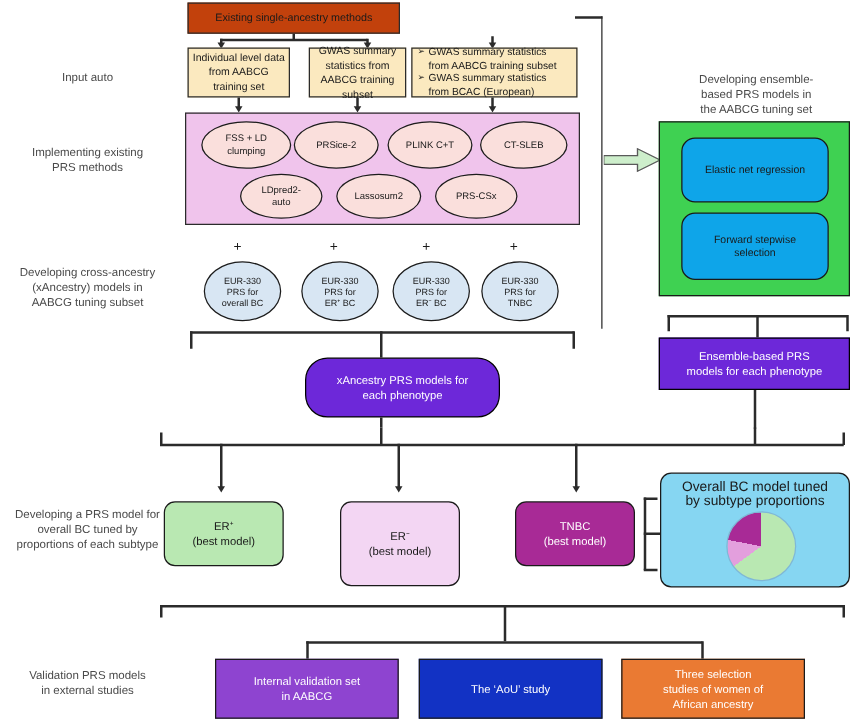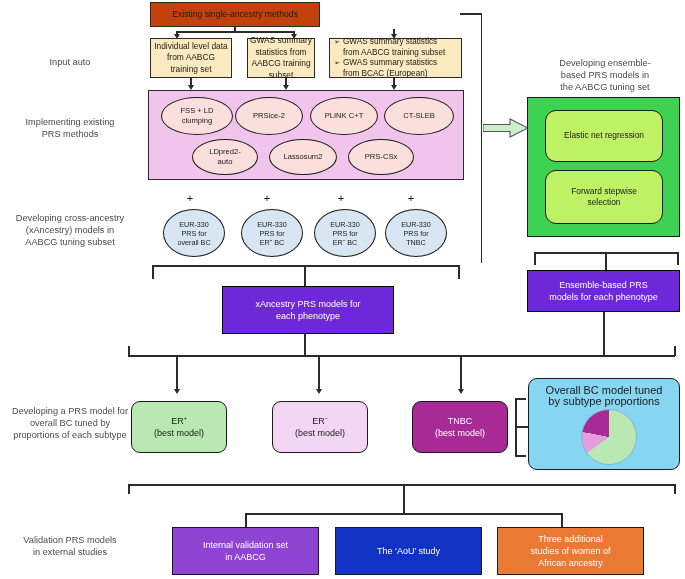--- a/index.html
+++ b/index.html
@@ -61,21 +61,21 @@
   .panel-pink{
     background:#f0c4ec;
     border:1.6px solid #2b2b2b;
   }
   .panel-green{
     background:#3fd152;
     border:1.8px solid #1a1a1a;
   }
   .sub-green{
     position:absolute;
-    background:#bef264;
+    background:#0ea5e9;
     border:1.8px solid #1a1a1a;
     border-radius:11px;
     display:flex;
     align-items:center;
     justify-content:center;
     text-align:center;
     white-space:pre-line;
     font-size:8.4px;
     color:#1a1a1a;
     line-height:11.5px;
@@ -209,21 +209,21 @@
 
   <div class="ln-v" style="left:393px;top:29px;height:6px;"></div>
   <div class="arrow-down" style="left:390.5px;top:34px;"></div>
 
   <div class="ln-h" style="left:460px;top:13px;width:22px;"></div>
   <div class="ln-v" style="left:480.5px;top:13px;height:250px;"></div>
 
   <div class="box box-yellow" style="left:150px;top:38px;width:82px;height:40px;">Individual level data
 from AABCG
 training set</div>
-  <div class="box box-yellow" style="left:247px;top:38px;width:68px;height:40px;">GWAS summary
+  <div class="box box-yellow" style="left:247px;top:38px;width:78px;height:40px;">GWAS summary
 statistics from
 AABCG training
 subset</div>
 
   <div class="bullet-box" style="left:329px;top:38px;width:133px;height:40px;">
     <div class="bullet-row">
       <span class="bullet-mark">➢</span>
       <span class="bullet-txt">GWAS summary statistics
 from AABCG training subset</span>
     </div>
@@ -291,21 +291,21 @@
   </div>
   <div class="ellipse ell-blue" style="left:385px;top:209px;width:62px;height:48px;">
     <span style="white-space:pre-line;"><div>EUR-330</div><div>PRS for</div><div>TNBC</div></span>
   </div>
 
   <div class="ln-v" style="left:152px;top:265px;height:14px;"></div>
   <div class="ln-v" style="left:458px;top:265px;height:14px;"></div>
   <div class="ln-h" style="left:152px;top:265px;width:307px;"></div>
   <div class="ln-v" style="left:304px;top:265px;height:21px;"></div>
 
-  <div class="box box-black" style="left:222px;top:286px;width:172px;height:48px;">xAncestry PRS models for
+  <div class="box box-black" style="left:244px;top:286px;width:156px;height:48px;border-radius:18px;">xAncestry PRS models for
 each phenotype</div>
 
   <div class="ln-v" style="left:304px;top:334px;height:8px;"></div>
   <div class="ln-v" style="left:603px;top:312px;height:31px;"></div>
 
   <div class="ln-h" style="left:128px;top:355px;width:547px;"></div>
   <div class="ln-v" style="left:128px;top:346px;height:10px;"></div>
   <div class="ln-v" style="left:674px;top:346px;height:10px;"></div>
   <div class="ln-v" style="left:304px;top:342px;height:14px;"></div>
   <div class="ln-v" style="left:603px;top:342px;height:14px;"></div>
@@ -313,21 +313,21 @@
   <div class="ln-v" style="left:176px;top:355px;height:36px;"></div>
   <div class="arrow-down" style="left:173.5px;top:389px;"></div>
   <div class="ln-v" style="left:318px;top:355px;height:36px;"></div>
   <div class="arrow-down" style="left:315.5px;top:389px;"></div>
   <div class="ln-v" style="left:460px;top:355px;height:36px;"></div>
   <div class="arrow-down" style="left:457.5px;top:389px;"></div>
 
   <div class="rbox rbox-erpos" style="left:131px;top:401px;width:96px;height:52px;">
     <span style="white-space:pre-line;"><div>ER⁺</div><div>(best model)</div></span>
   </div>
-  <div class="rbox rbox-erneg" style="left:272px;top:401px;width:96px;height:52px;">
+  <div class="rbox rbox-erneg" style="left:272px;top:401px;width:96px;height:68px;">
     <span style="white-space:pre-line;"><div>ER⁻</div><div>(best model)</div></span>
   </div>
   <div class="rbox rbox-tnbc" style="left:412px;top:401px;width:96px;height:52px;">
     <span style="white-space:pre-line;"><div>TNBC</div><div>(best model)</div></span>
   </div>
 
   <div class="ln-v" style="left:515px;top:398px;height:58px;"></div>
   <div class="ln-h" style="left:515px;top:398px;width:11px;"></div>
   <div class="ln-h" style="left:515px;top:455px;width:11px;"></div>
   <div class="ln-h" style="left:515px;top:426px;width:14px;"></div>
@@ -344,17 +344,17 @@
   <div class="ln-v" style="left:674px;top:484px;height:10px;"></div>
   <div class="ln-v" style="left:403px;top:484px;height:29px;"></div>
 
   <div class="ln-h" style="left:245px;top:513px;width:317px;"></div>
   <div class="ln-v" style="left:245px;top:513px;height:14px;"></div>
   <div class="ln-v" style="left:561px;top:513px;height:14px;"></div>
 
   <div class="vbox v-purple" style="left:172px;top:527px;width:147px;height:48px;">Internal validation set
 in AABCG</div>
   <div class="vbox v-blue" style="left:335px;top:527px;width:147px;height:48px;text-align:center;">The ‘AoU’ study</div>
-  <div class="vbox v-orange" style="left:497px;top:527px;width:147px;height:48px;">Three additional
+  <div class="vbox v-orange" style="left:497px;top:527px;width:147px;height:48px;">Three selection
 studies of women of
 African ancestry</div>
 
 </div>
 
 </body></html>

